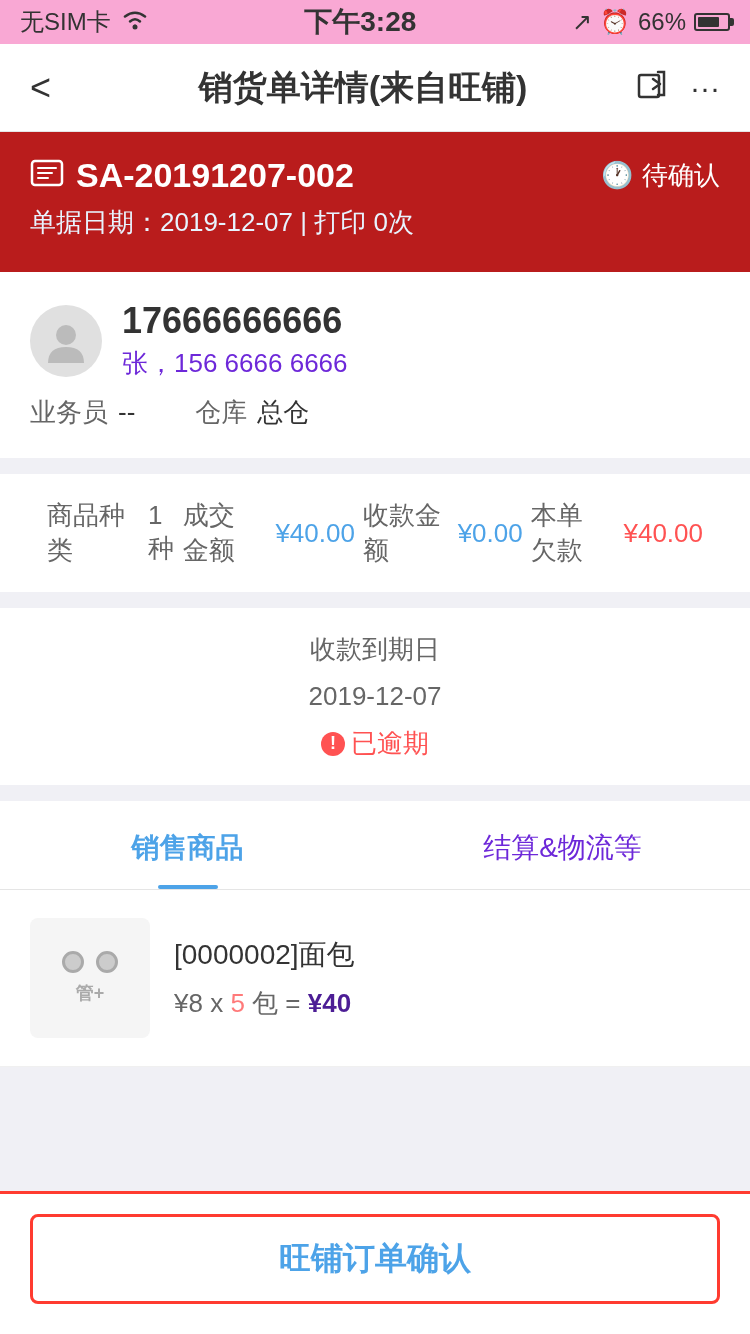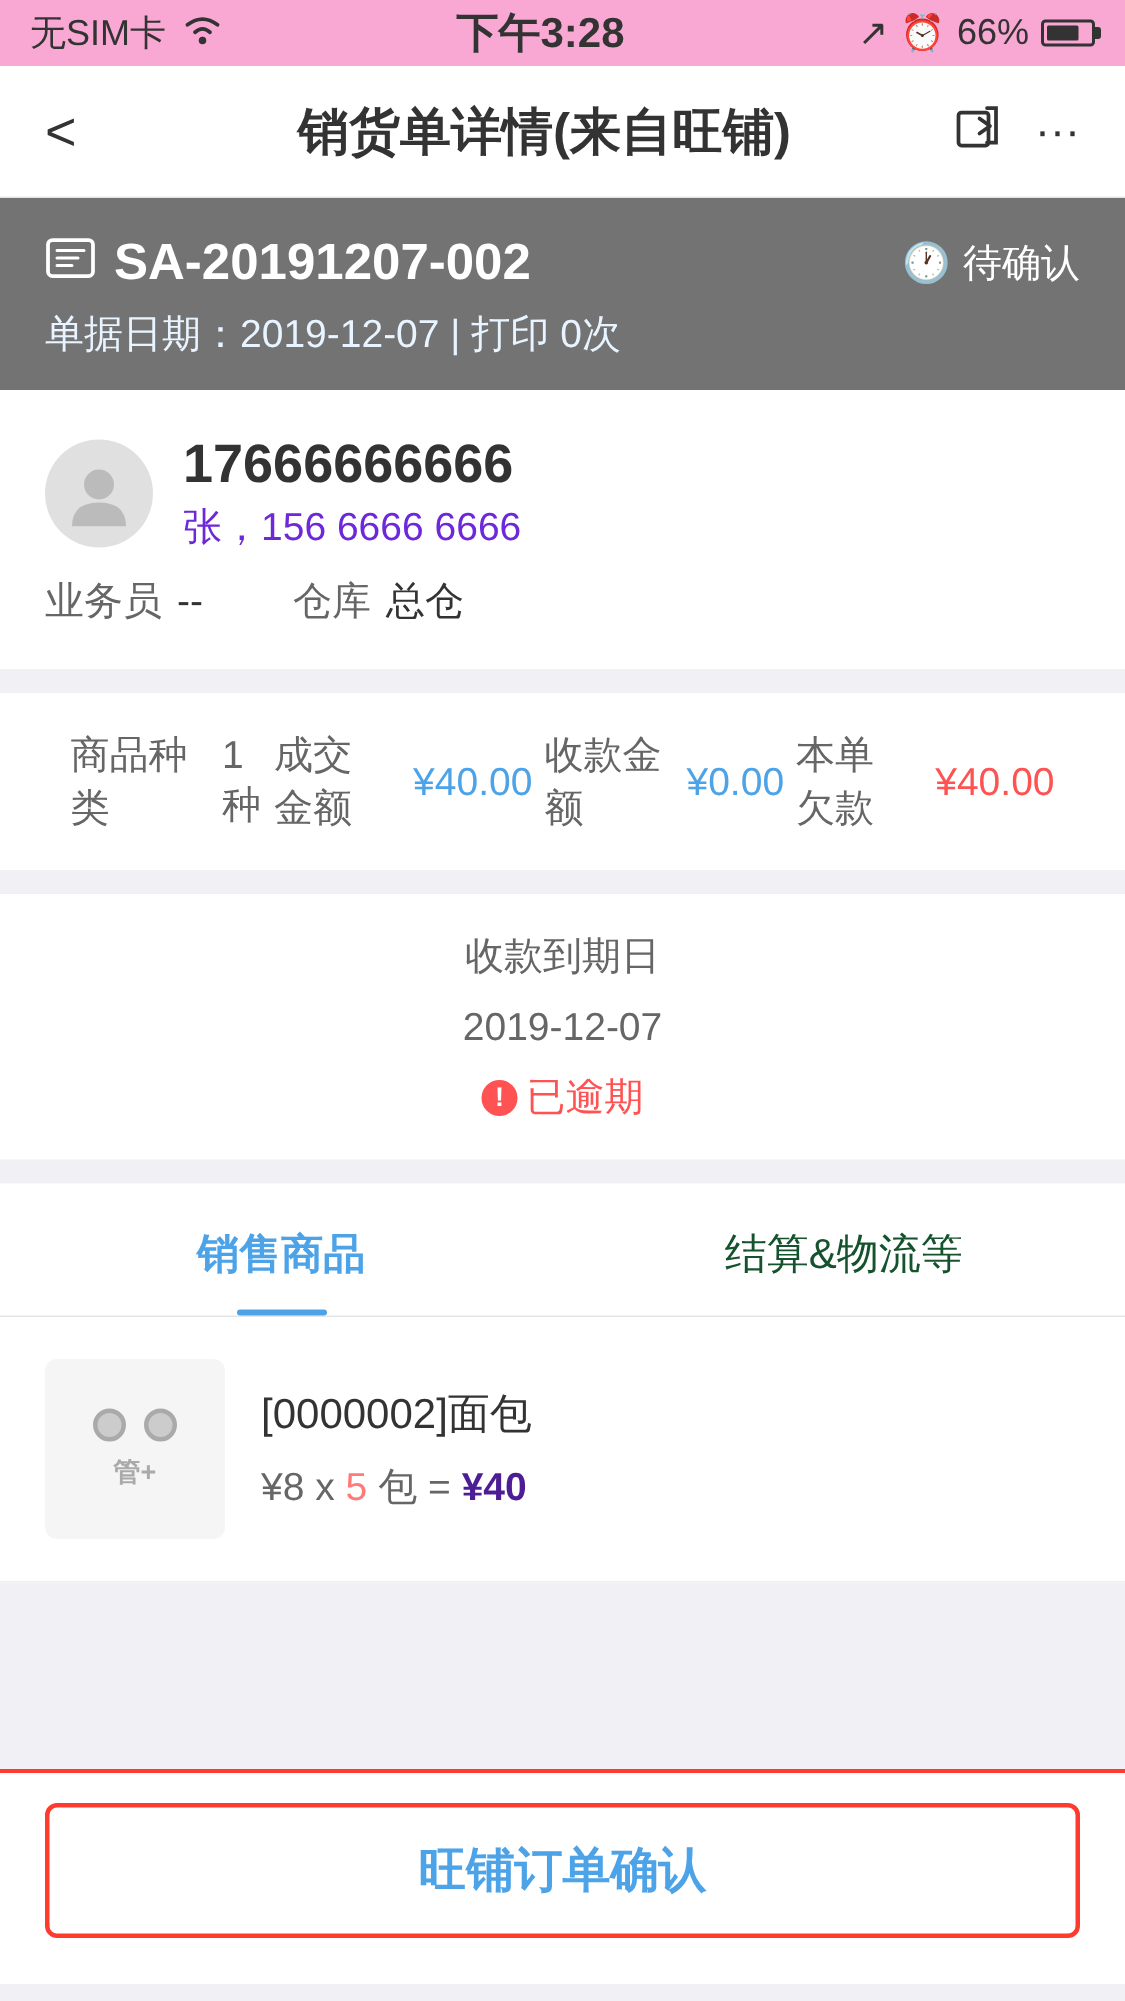--- a/index.html
+++ b/index.html
@@ -82,22 +82,22 @@
       gap: 20px;
     }
     .nav-icon-btn {
       font-size: 30px;
       color: #333;
       cursor: pointer;
     }
 
     
     .order-header {
-      background: #737373;
-      padding: 24px 30px 20px;
+      background: #b91c1c;
+      padding: 24px 30px 32px;
       margin-bottom: 0;
     }
     .order-id-row {
       display: flex;
       align-items: center;
       justify-content: space-between;
       margin-bottom: 10px;
     }
     .order-id {
       font-size: 34px;
@@ -241,21 +241,21 @@
     }
     .tab-bar {
       display: flex;
       border-bottom: 1px solid #e5e5e5;
     }
     .tab-item {
       flex: 1;
       text-align: center;
       padding: 28px 0 22px;
       font-size: 28px;
-      color: #14532d;
+      color: #6d28d9;
       cursor: pointer;
       position: relative;
     }
     .tab-item.active {
       color: #4da3e8;
       font-weight: 600;
     }
     .tab-item.active::after {
       content: '';
       position: absolute;
@@ -329,21 +329,21 @@
 
     
     .content-spacer {
       height: 200px;
       background: #f0f0f5;
     }
 
     
     .bottom-bar {
       position: fixed;
-      bottom: 12px;
+      bottom: 0;
       left: 0;
       width: 750px;
       background: #fff;
       padding: 20px 30px 30px;
       border-top: 3px solid #ff3b30;
     }
     .confirm-btn {
       width: 100%;
       height: 90px;
       background: #fff;

